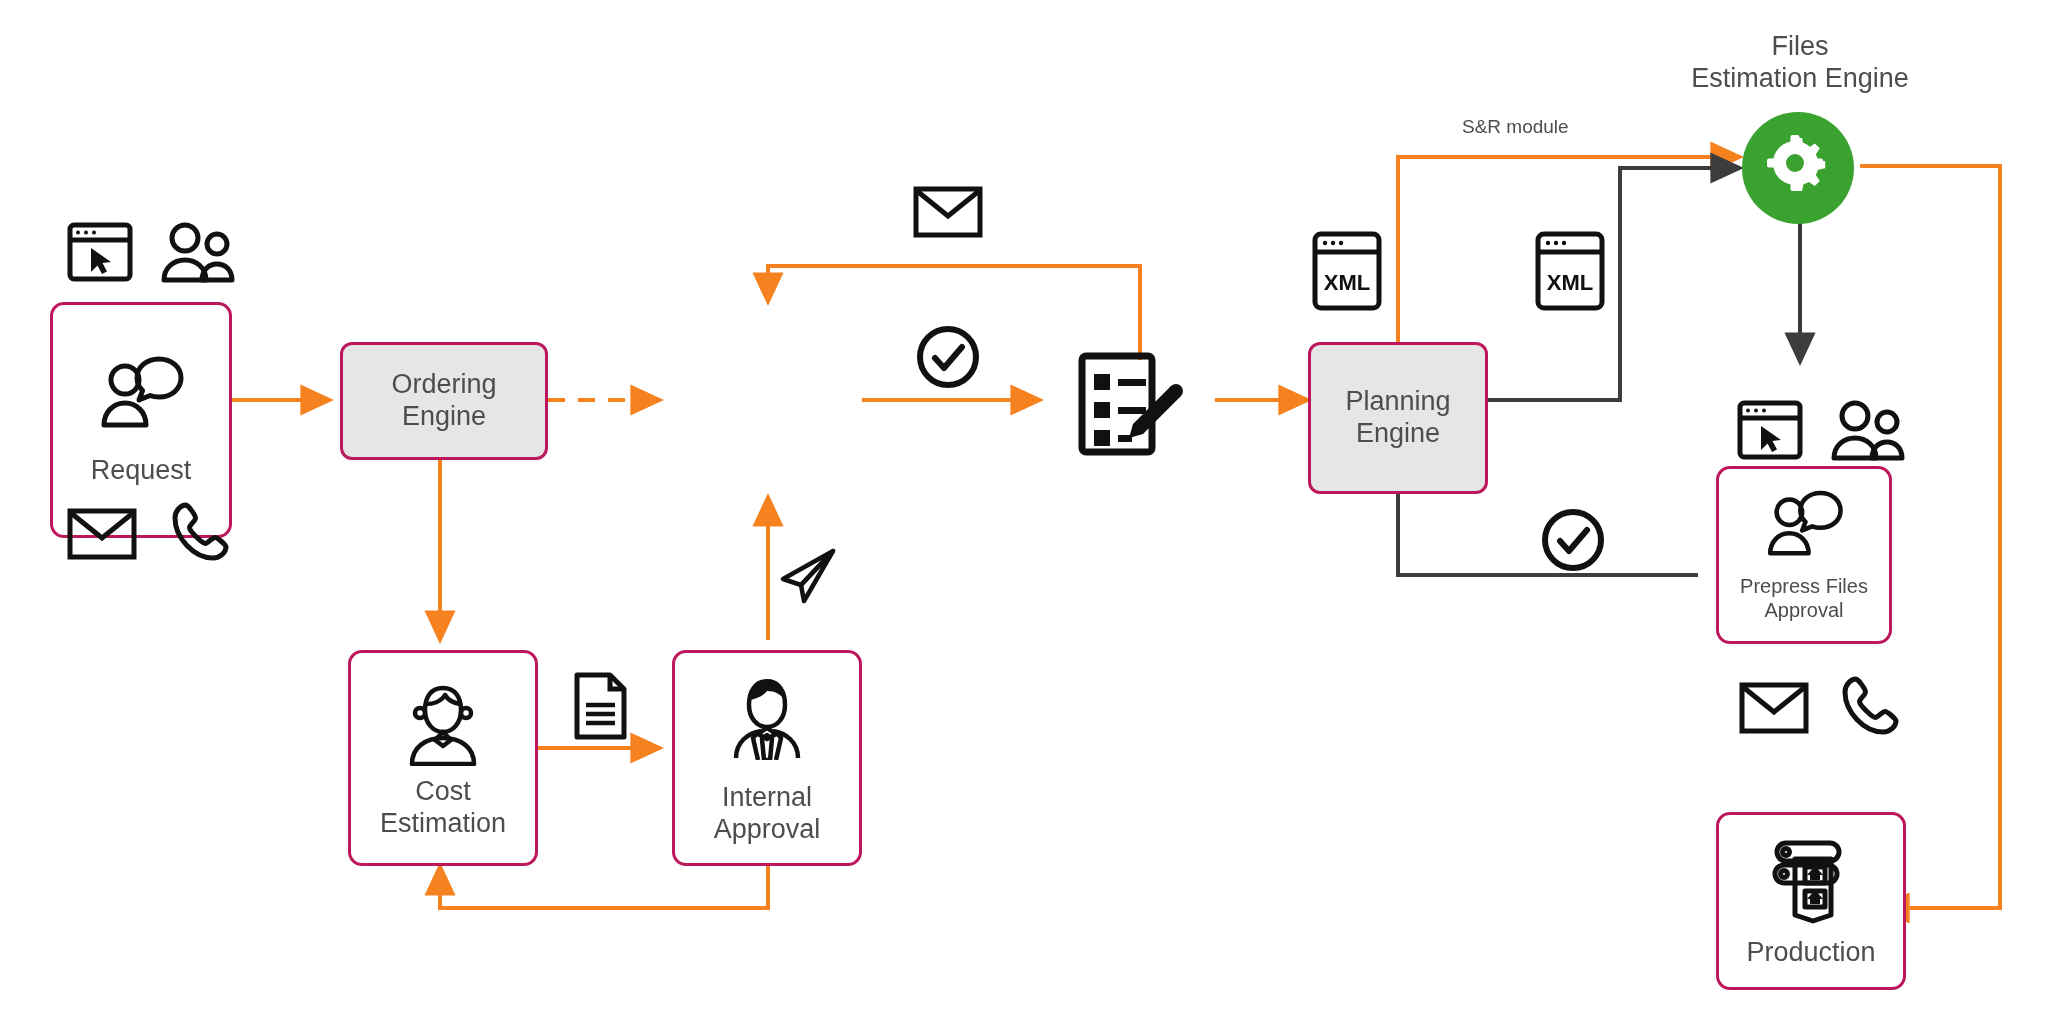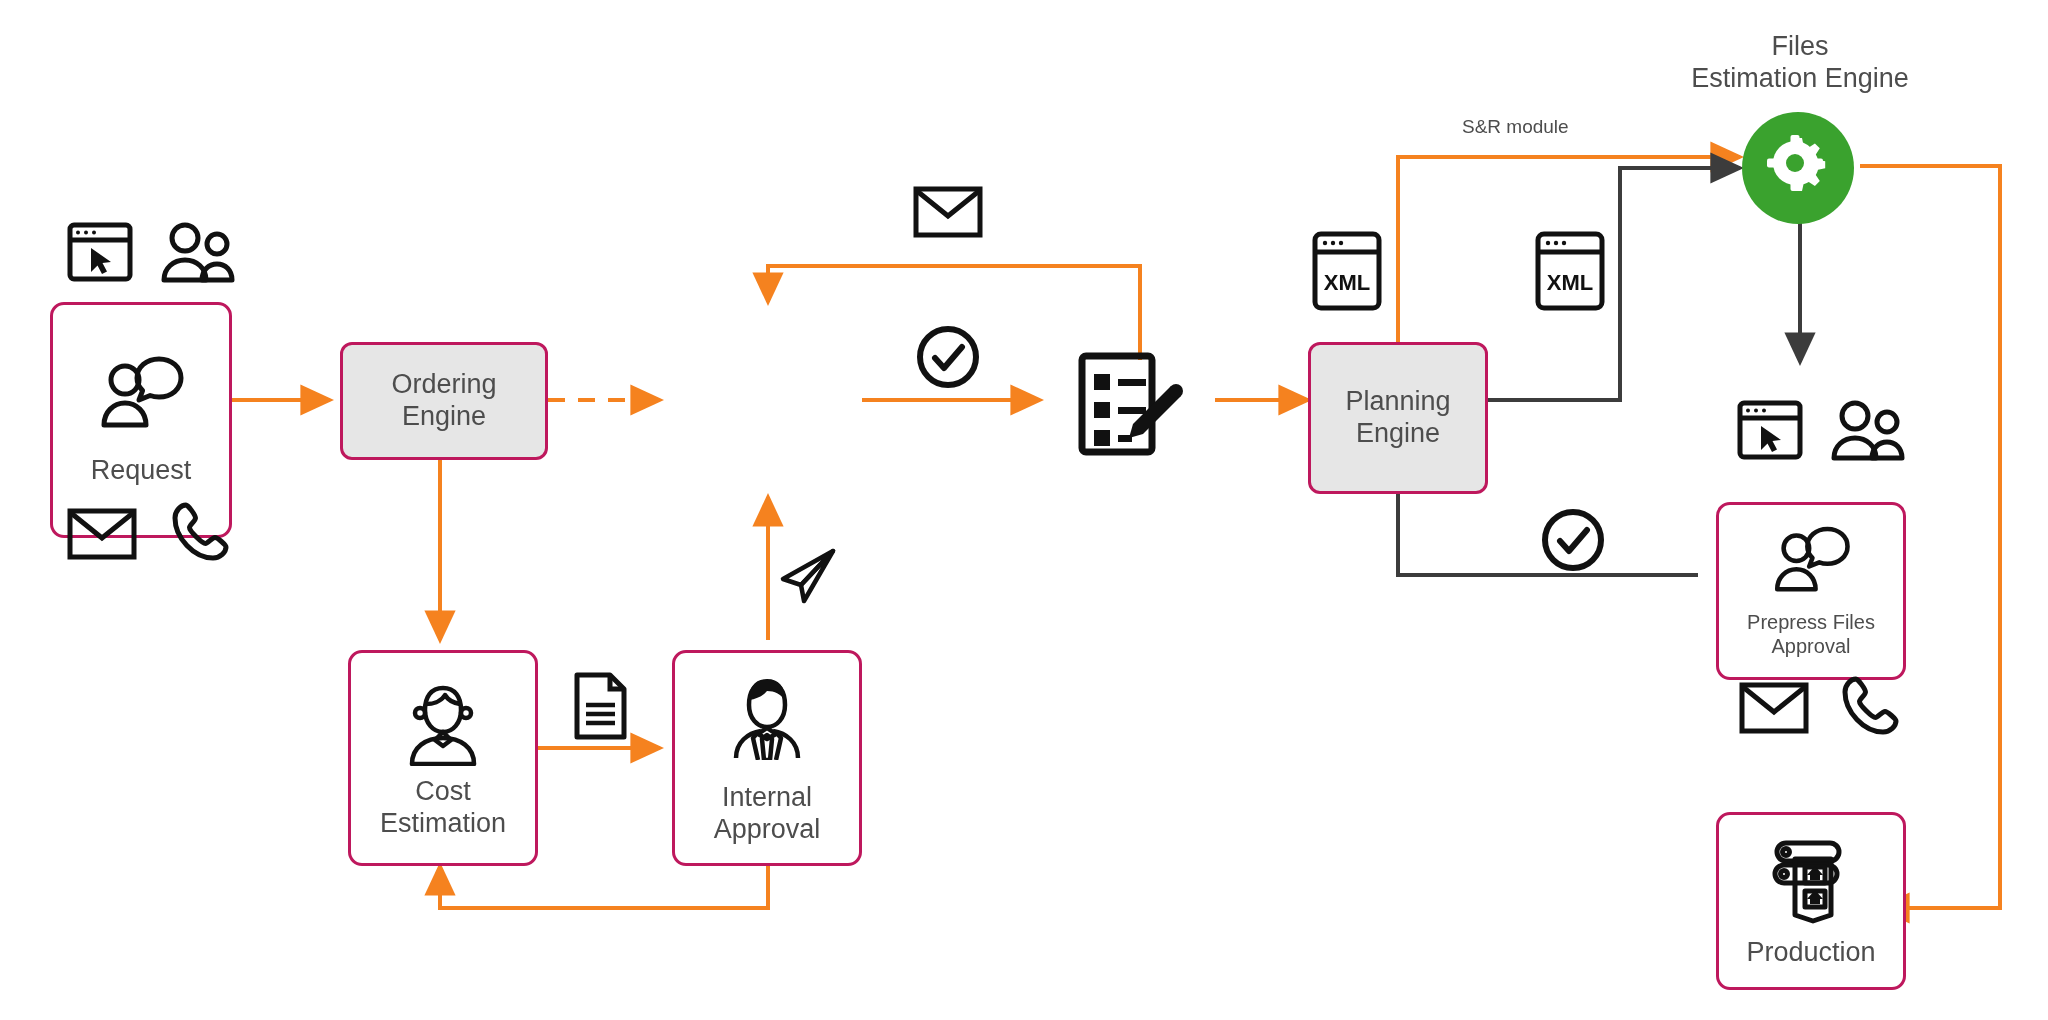--- a/index.html
+++ b/index.html
@@ -261,21 +261,21 @@
     </svg>
   </div>
 
   <div class="freeicon" style="left:1537px;top:505px;width:72px;height:72px;">
     <svg width="70" height="70" viewBox="0 0 70 70">
       <circle cx="35" cy="35" r="28" fill="none" stroke="#111" stroke-width="6"></circle>
       <path d="M22 36 L31 46 L49 25" fill="none" stroke="#111" stroke-width="6" stroke-linecap="round" stroke-linejoin="round"></path>
     </svg>
   </div>
 
-  <div class="node" style="left:1716px;top:502px;width:190px;height:178px;">
+  <div class="node" style="left:1716px;top:466px;width:176px;height:178px;">
     <span class="nodeicon">
       <svg width="84" height="76" viewBox="0 0 92 82">
         <g fill="none" stroke="#111" stroke-width="5" stroke-linejoin="round">
           <circle cx="30" cy="27" r="14"></circle>
           <path d="M9 72c0-13 9.5-22 21-22s21 9 21 22z"></path>
           <path d="M64 6c12.7 0 22 8.3 22 19s-9.3 19-22 19c-3.2 0-6.2-.5-8.9-1.5L44 47l3.6-9.4C44.2 34.3 42 29.9 42 25c0-10.7 9.3-19 22-19z"></path>
         </g>
       </svg>
     </span>
     <span class="lbl small" style="margin-top:12px;">Prepress Files</span>

